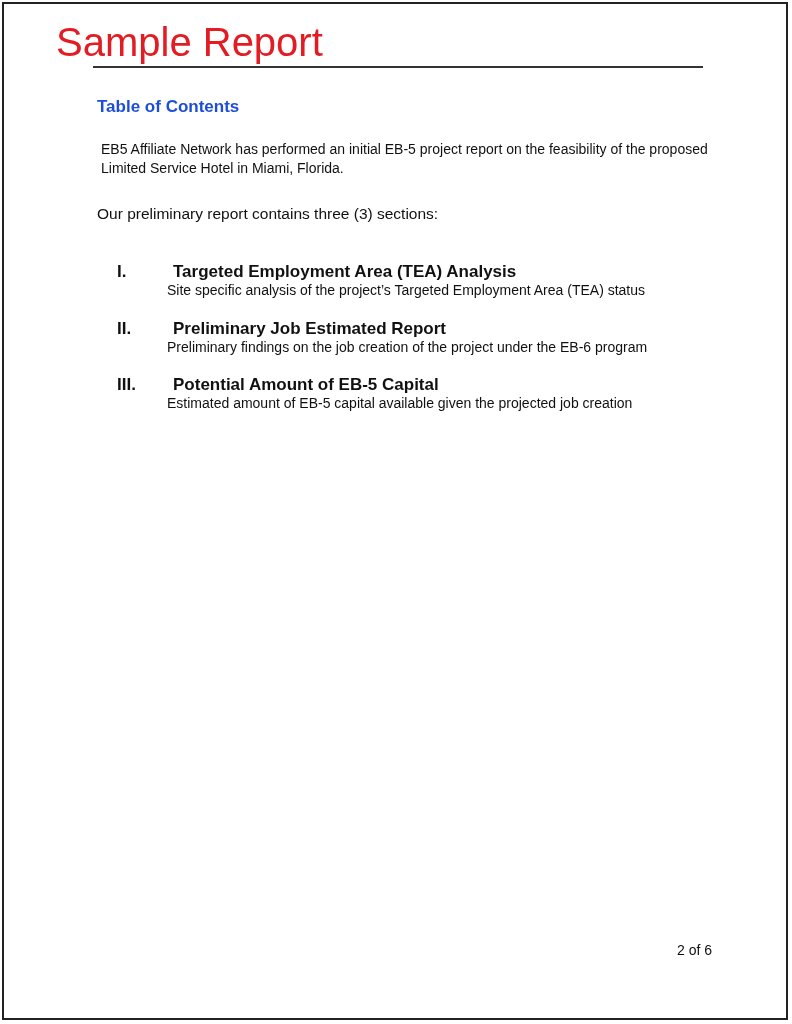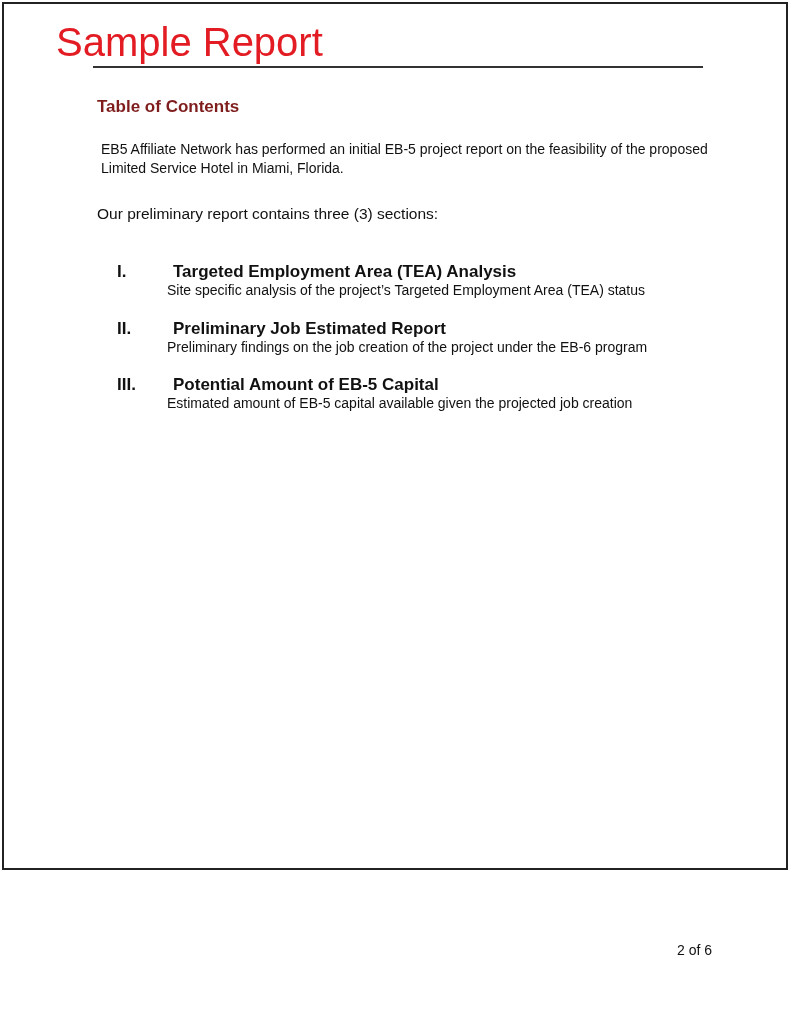--- a/index.html
+++ b/index.html
@@ -13,21 +13,21 @@
       position: relative;
       overflow: hidden;
       font-family: "Liberation Sans", sans-serif;
       color: #111111;
     }
     .page {
       position: absolute;
       left: 2px;
       top: 2px;
       width: 786px;
-      height: 868px;
+      height: 1018px;
       border: 2px solid #222222;
       box-sizing: border-box;
       background: #ffffff;
     }
     .brand-title {
       position: absolute;
       left: 52px;
       top: 14px;
       font-size: 40px;
       line-height: 48px;
@@ -51,21 +51,21 @@
       color: #111111;
       white-space: nowrap;
     }
     .toc-title {
       position: absolute;
       left: 93px;
       top: 93px;
       font-size: 17px;
       line-height: 20px;
       font-weight: bold;
-      color: #7f1d1d;
+      color: #1d4ed8;
     }
     .intro {
       position: absolute;
       left: 93px;
       top: 132px;
       width: 620px;
       font-size: 14px;
       line-height: 19px;
       color: #111111;
     }

